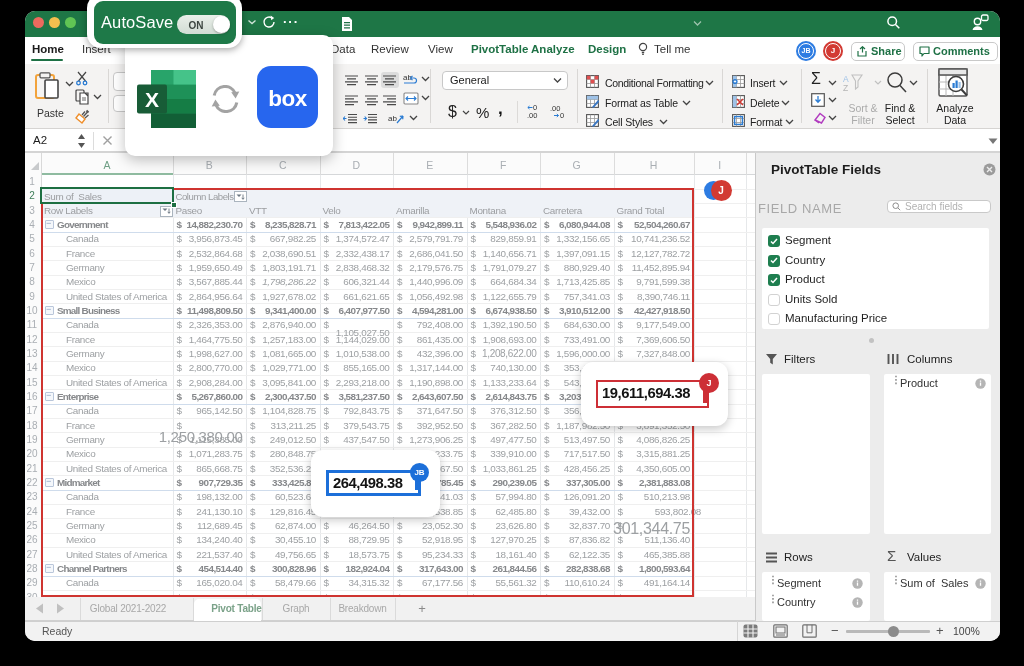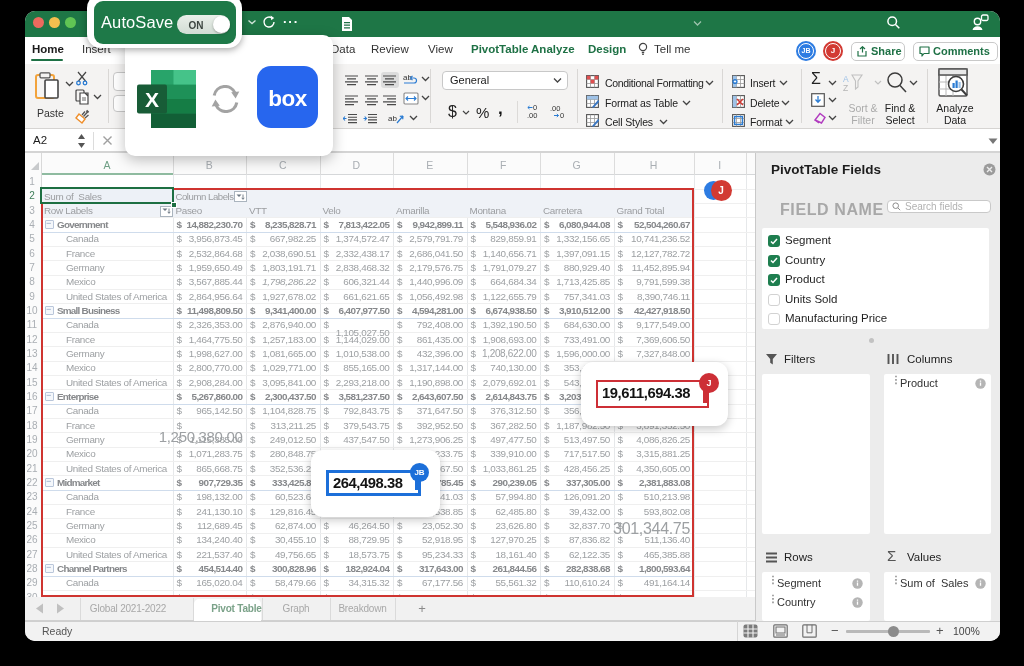--- a/index.html
+++ b/index.html
@@ -601,21 +601,21 @@
       <div class="ab" style="left:41px;top:223.62px;font-size:9.9px;letter-spacing:-.32px;color:#9da0a3;white-space:nowrap">United States of America</div>
       <span class="ab" style="left:151.5px;top:223.62px;font-size:9.9px;letter-spacing:-.32px;color:#9da0a3;">$</span>
       <span class="ab" style="right:512.5px;top:223.62px;font-size:9.9px;letter-spacing:-.32px;color:#9da0a3;">2,908,284.00</span>
       <span class="ab" style="left:225px;top:223.62px;font-size:9.9px;letter-spacing:-.32px;color:#9da0a3;">$</span>
       <span class="ab" style="right:439.0px;top:223.62px;font-size:9.9px;letter-spacing:-.32px;color:#9da0a3;">3,095,841.00</span>
       <span class="ab" style="left:298.5px;top:223.62px;font-size:9.9px;letter-spacing:-.32px;color:#9da0a3;">$</span>
       <span class="ab" style="right:365.5px;top:223.62px;font-size:9.9px;letter-spacing:-.32px;color:#9da0a3;">2,293,218.00</span>
       <span class="ab" style="left:372px;top:223.62px;font-size:9.9px;letter-spacing:-.32px;color:#9da0a3;">$</span>
       <span class="ab" style="right:292.0px;top:223.62px;font-size:9.9px;letter-spacing:-.32px;color:#9da0a3;">1,190,898.00</span>
       <span class="ab" style="left:445.5px;top:223.62px;font-size:9.9px;letter-spacing:-.32px;color:#9da0a3;">$</span>
-      <span class="ab" style="right:218.5px;top:223.62px;font-size:9.9px;letter-spacing:-.32px;color:#9da0a3;">2,079,692.01</span>
+      <span class="ab" style="right:218.5px;top:223.62px;font-size:9.9px;letter-spacing:-.32px;color:#9da0a3;">1,133,233.64</span>
       <span class="ab" style="left:519px;top:223.62px;font-size:9.9px;letter-spacing:-.32px;color:#9da0a3;">$</span>
       <span class="ab" style="right:145.0px;top:223.62px;font-size:9.9px;letter-spacing:-.32px;color:#9da0a3;">543,707.00</span>
       <span class="ab" style="left:592.5px;top:223.62px;font-size:9.9px;letter-spacing:-.32px;color:#9da0a3;">$</span>
       <span class="ab" style="right:65.0px;top:223.62px;font-size:9.9px;letter-spacing:-.32px;color:#9da0a3;">11,457,251.00</span>
       <div class="ab" style="left:19.5px;top:238.95px;width:9px;height:9px;border:1px solid #b9c6da;border-radius:1px;background:#f4f7fb"></div>
       <div class="ab" style="left:21px;top:237.45px;font-size:9px;color:#8aa0c0">−</div>
       <div class="ab" style="left:32px;top:237.95px;font-size:9.9px;letter-spacing:-.32px;color:#86888b;font-weight:700;letter-spacing:-.75px;white-space:nowrap">Enterprise</div>
       <span class="ab" style="left:151.5px;top:237.95px;font-size:9.9px;letter-spacing:-.32px;color:#86888b;font-weight:700;letter-spacing:-.55px;">$</span>
       <span class="ab" style="right:512.5px;top:237.95px;font-size:9.9px;letter-spacing:-.32px;color:#86888b;font-weight:700;letter-spacing:-.55px;">5,267,860.00</span>
       <span class="ab" style="left:225px;top:237.95px;font-size:9.9px;letter-spacing:-.32px;color:#86888b;font-weight:700;letter-spacing:-.55px;">$</span>
@@ -744,21 +744,21 @@
       <span class="ab" style="right:439.0px;top:352.59px;font-size:9.9px;letter-spacing:-.32px;color:#9da0a3;">129,816.45</span>
       <span class="ab" style="left:298.5px;top:352.59px;font-size:9.9px;letter-spacing:-.32px;color:#9da0a3;">$</span>
       <span class="ab" style="right:365.5px;top:352.59px;font-size:9.9px;letter-spacing:-.32px;color:#9da0a3;">57,538.85</span>
       <span class="ab" style="left:372px;top:352.59px;font-size:9.9px;letter-spacing:-.32px;color:#9da0a3;">$</span>
       <span class="ab" style="right:292.0px;top:352.59px;font-size:9.9px;letter-spacing:-.32px;color:#9da0a3;">57,538.85</span>
       <span class="ab" style="left:445.5px;top:352.59px;font-size:9.9px;letter-spacing:-.32px;color:#9da0a3;">$</span>
       <span class="ab" style="right:218.5px;top:352.59px;font-size:9.9px;letter-spacing:-.32px;color:#9da0a3;">62,485.80</span>
       <span class="ab" style="left:519px;top:352.59px;font-size:9.9px;letter-spacing:-.32px;color:#9da0a3;">$</span>
       <span class="ab" style="right:145.0px;top:352.59px;font-size:9.9px;letter-spacing:-.32px;color:#9da0a3;">39,432.00</span>
       <span class="ab" style="left:592.5px;top:352.59px;font-size:9.9px;letter-spacing:-.32px;color:#9da0a3;">$</span>
-      <span class="ab" style="right:65.0px;top:352.59px;font-size:9.9px;letter-spacing:-.32px;color:#9da0a3;">593,802.08</span>
+      <span class="ab" style="right:54px;top:352.59px;font-size:9.9px;letter-spacing:-.32px;color:#9da0a3;">593,802.08</span>
       <div class="ab" style="left:41px;top:366.92px;font-size:9.9px;letter-spacing:-.32px;color:#9da0a3;white-space:nowrap">Germany</div>
       <span class="ab" style="left:151.5px;top:366.92px;font-size:9.9px;letter-spacing:-.32px;color:#9da0a3;">$</span>
       <span class="ab" style="right:512.5px;top:366.92px;font-size:9.9px;letter-spacing:-.32px;color:#9da0a3;">112,689.45</span>
       <span class="ab" style="left:225px;top:366.92px;font-size:9.9px;letter-spacing:-.32px;color:#9da0a3;">$</span>
       <span class="ab" style="right:439.0px;top:366.92px;font-size:9.9px;letter-spacing:-.32px;color:#9da0a3;">62,874.00</span>
       <span class="ab" style="left:298.5px;top:366.92px;font-size:9.9px;letter-spacing:-.32px;color:#9da0a3;">$</span>
       <span class="ab" style="right:365.5px;top:366.92px;font-size:9.9px;letter-spacing:-.32px;color:#9da0a3;">46,264.50</span>
       <span class="ab" style="left:372px;top:366.92px;font-size:9.9px;letter-spacing:-.32px;color:#9da0a3;">$</span>
       <span class="ab" style="right:292.0px;top:366.92px;font-size:9.9px;letter-spacing:-.32px;color:#9da0a3;">23,052.30</span>
       <span class="ab" style="left:445.5px;top:366.92px;font-size:9.9px;letter-spacing:-.32px;color:#9da0a3;">$</span>
@@ -851,21 +851,21 @@
     <div class="ab" style="left:146px;top:191px;width:5.5px;height:5.5px;background:#1d6f42;border:1px solid #fff;z-index:6"></div>
     <div class="ab" style="left:679px;top:169.5px;width:19px;height:19px;border-radius:50%;background:#2d7ce2;z-index:5"></div>
     <div class="ab" style="left:685.5px;top:168.5px;width:21px;height:21px;border-radius:50%;background:#d23a33;z-index:5"></div>
     <div class="ab" style="left:685.5px;top:168.5px;width:21px;height:21px;color:#fff;font-size:10px;font-weight:700;text-align:center;line-height:21px;z-index:6">J</div>
     <div class="ab" id="panel" style="left:730px;top:142px;width:245px;height:468px;background:#ececec;border-left:1px solid #c9c9c9">
       <div class="ab" style="left:15px;top:9px;font-size:13.5px;font-weight:700;color:#1d1d1d">PivotTable Fields</div>
       <svg class="ic" style="left:227px;top:10px" width="13" height="13" viewBox="0 0 13 13">
         <circle cx="6.5" cy="6.5" r="6" fill="#9b9b9b"></circle>
         <path d="M4 4 l5 5 M9 4 l-5 5" stroke="#ececec" stroke-width="1.4"></path>
       </svg>
-      <div class="ab" style="left:24px;top:48px;font-size:16px;font-weight:700;color:#a8a8a8;letter-spacing:.6px">FIELD NAME</div>
+      <div class="ab" style="left:2px;top:48px;font-size:13px;font-weight:400;color:#a8a8a8;letter-spacing:.6px">FIELD NAME</div>
       <div class="ab" style="left:131px;top:46.5px;width:104px;height:13.5px;background:#fff;border:1px solid #c9c9c9;border-radius:4px"></div>
       <svg class="ic" style="left:136px;top:49px" width="9" height="9" viewBox="0 0 9 9">
         <circle cx="3.7" cy="3.7" r="2.8" stroke="#8b8b8b" stroke-width="1" fill="none"></circle>
         <path d="M5.9 5.9 L8.2 8.2" stroke="#8b8b8b" stroke-width="1"></path>
       </svg>
       <div class="ab" style="left:149px;top:48px;font-size:10px;color:#b2b2b2">Search fields</div>
       <div class="ab" style="left:5.5px;top:75px;width:227px;height:101px;background:#fff;border-radius:2px"></div>
       <div class="ab" style="left:11.5px;top:82px;width:12px;height:12px;background:#1e7e4f;border-radius:3px"></div>
       <svg class="ic" style="left:13.5px;top:84.5px" width="8" height="7" viewBox="0 0 8 7">
         <path d="M1 3.5 L3 5.5 L7 1" stroke="#fff" stroke-width="1.5" fill="none"></path>

